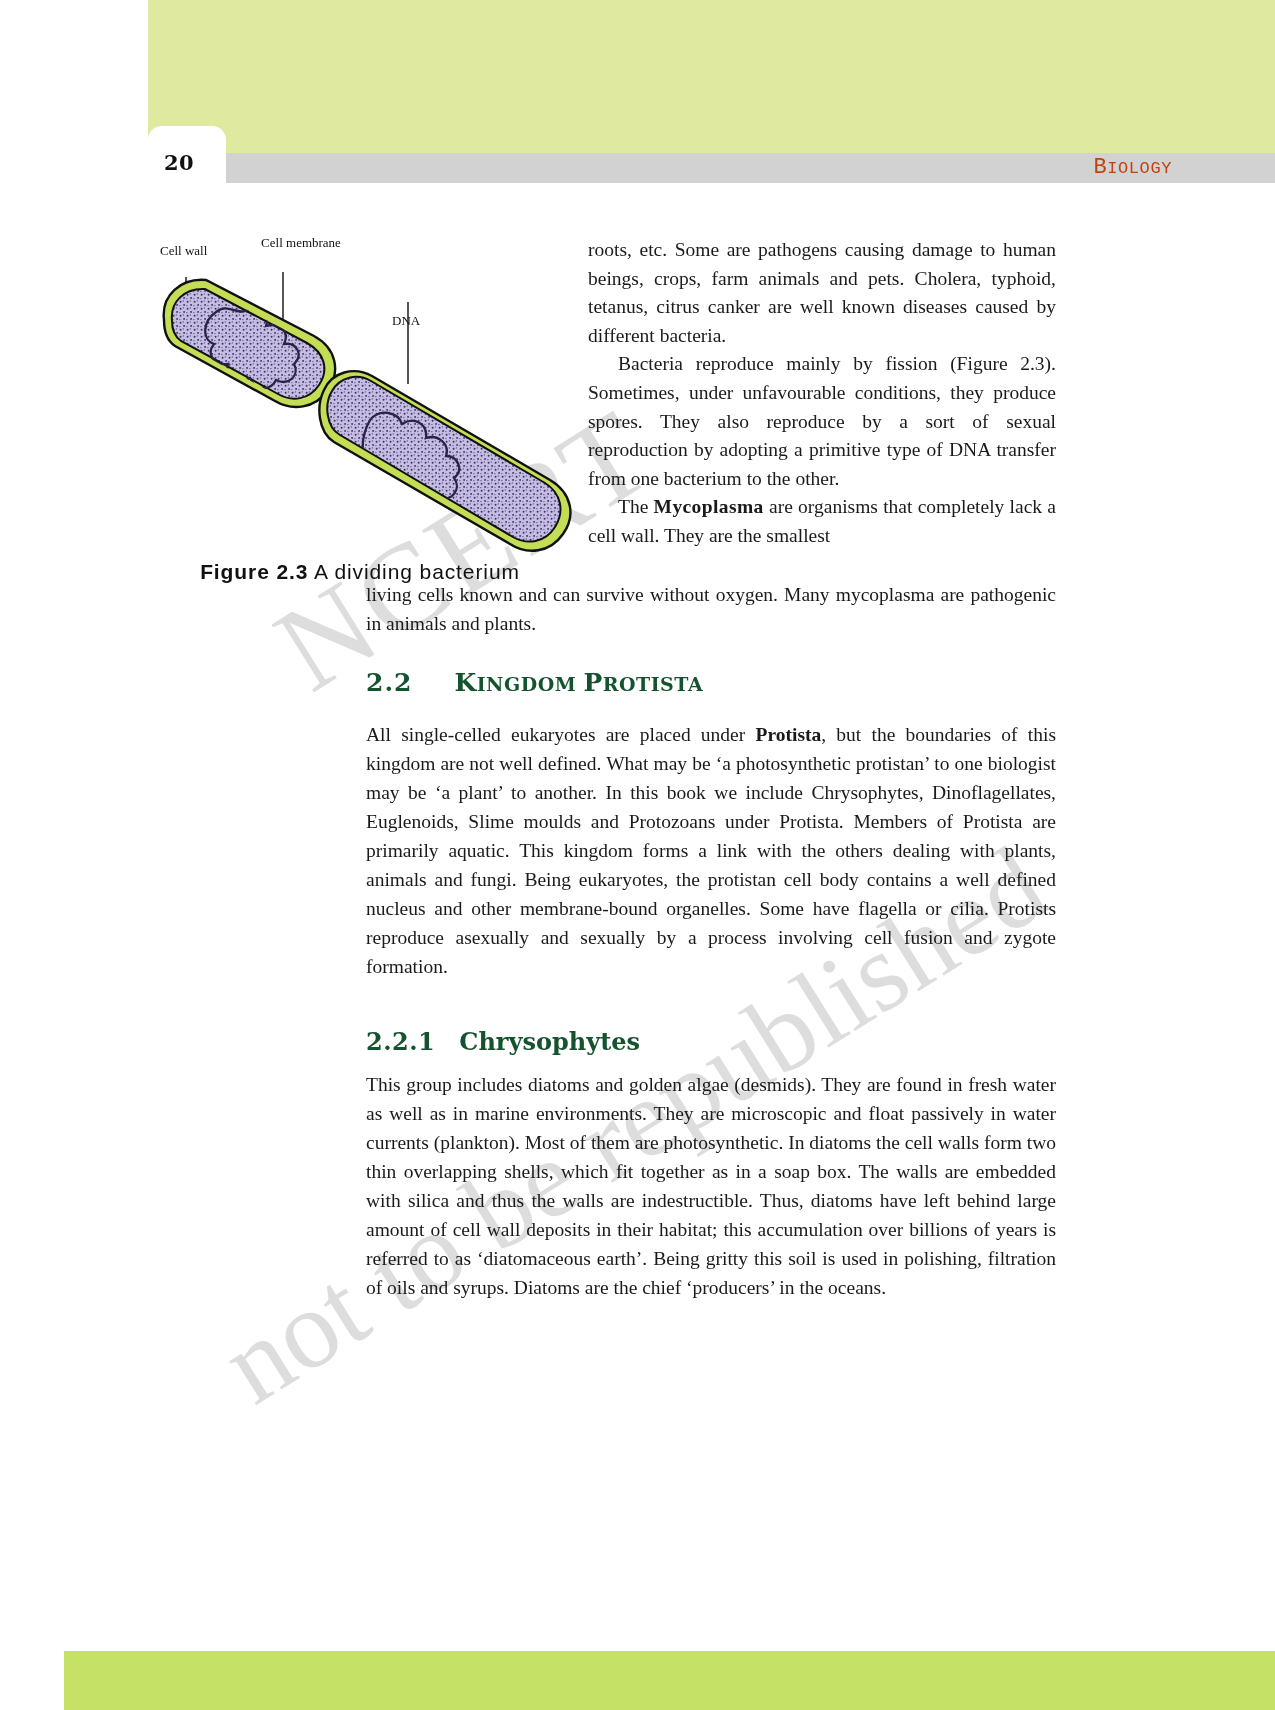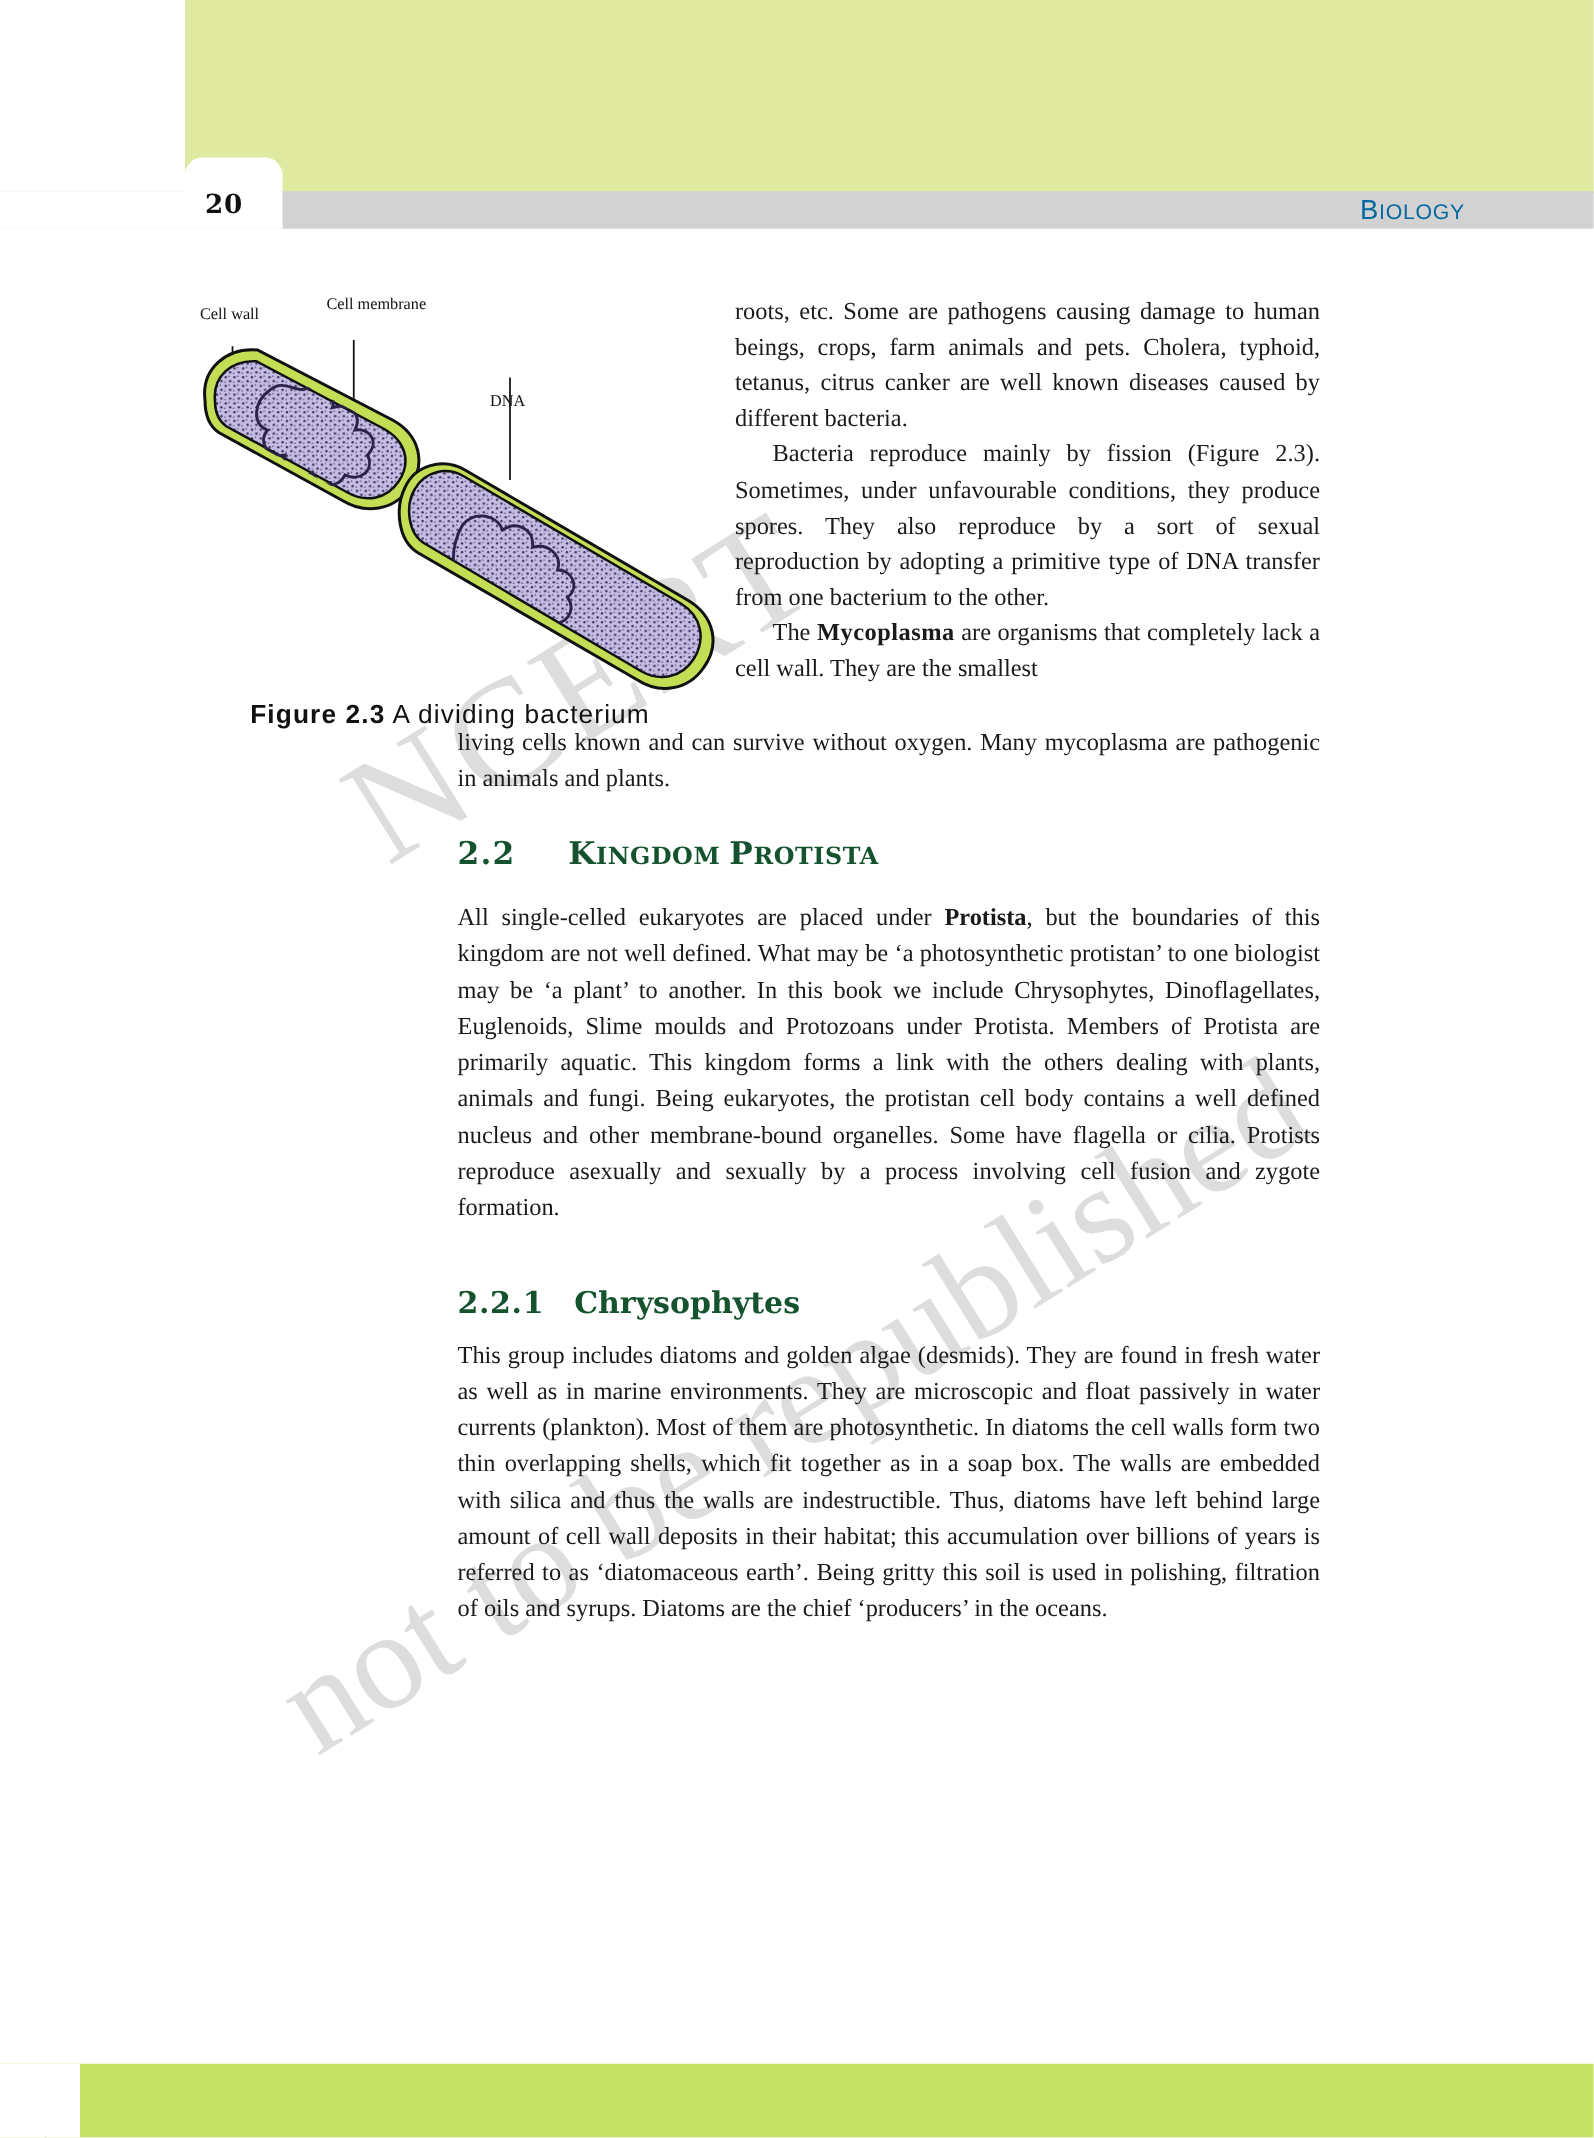--- a/index.html
+++ b/index.html
@@ -64,23 +64,23 @@
     left: 164px; top: 150px;
     font-family: "DejaVu Serif", "Liberation Serif", serif;
     font-size: 21px;
     font-weight: bold;
     letter-spacing: 0.5px;
     color: #111;
   }
   .header-subject {
     position: absolute;
     right: 103px; top: 155px;
-    font-family: Liberation Sans, sans-serif;
+    font-family: Liberation Mono, monospace;
     font-size: 17px;
-    color: #0369a1;
+    color: #c2410c;
     letter-spacing: 0.6px;
   }
   .header-subject .cap1 { font-size: 22px; }
 
   
   .crop-v-top {
     position: absolute;
     left: 36px; top: 0;
     width: 1px; height: 42px;
     background: #3b3b3b;

